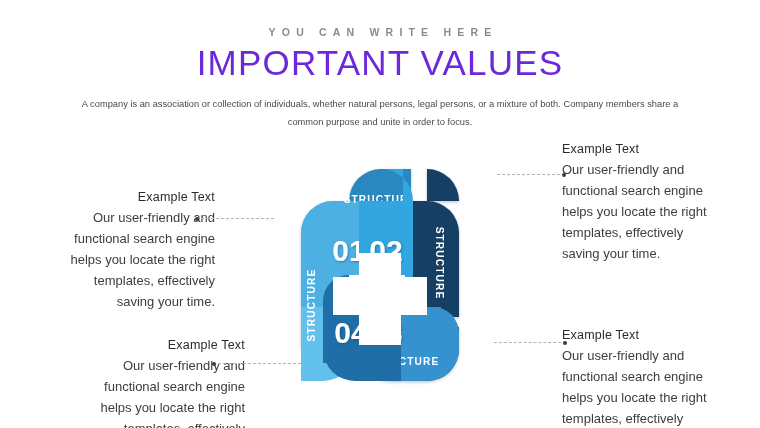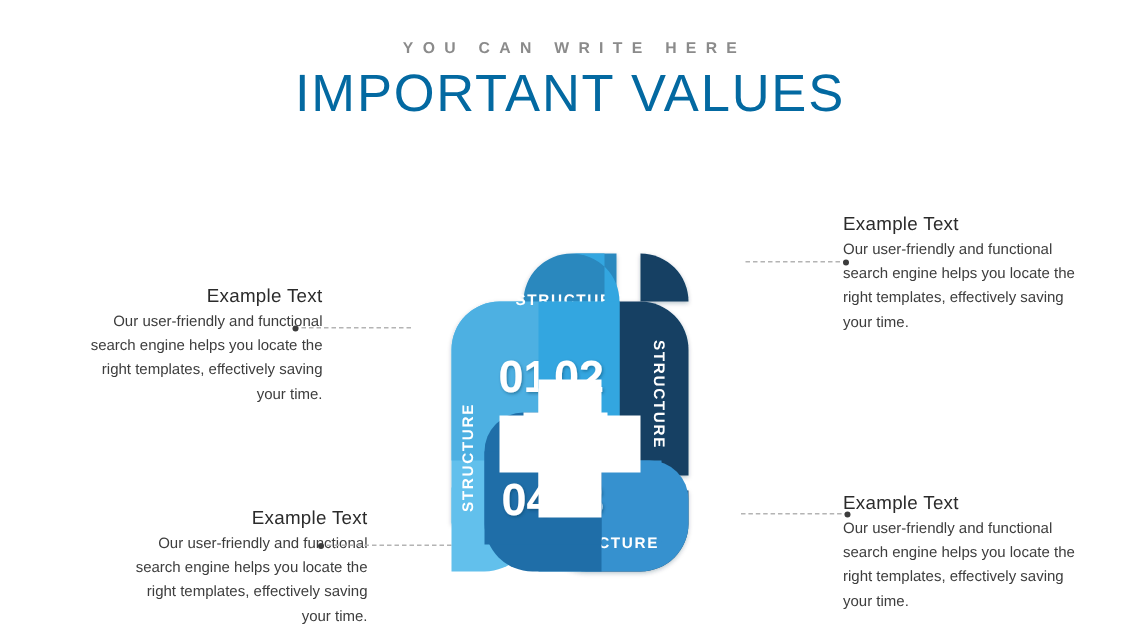--- a/index.html
+++ b/index.html
@@ -28,21 +28,21 @@
     font-size: 10.5px;
     letter-spacing: 6.2px;
     color: #8b8b8b;
     font-weight: 700;
     text-indent: 6px;
   }
   .title {
     margin-top: 7px;
     font-size: 35px;
     letter-spacing: 1.2px;
-    color: #0369a1;
+    color: #6d28d9;
     font-weight: 400;
     line-height: 1.05;
   }
   .intro {
     margin: 13px auto 0 auto;
     width: 605px;
     font-size: 9.3px;
     line-height: 1.95;
     color: #4a4a4a;
     text-align: center;
@@ -54,21 +54,21 @@
     width: 160px;
   }
   .callout .c-title {
     font-size: 12.5px;
     font-weight: normal;
     color: #2b2b2b;
     margin-bottom: 3px;
     letter-spacing: .2px;
   }
   .callout .c-body {
-    font-size: 10px;
+    font-size: 13px;
     line-height: 1.62;
     color: #3d3d3d;
   }
   .callout.right-align { text-align: right; }
   .callout.left-align  { text-align: left; }
 
   #callout-1 { left: 55px;  top: 190px; }
   #callout-2 { left: 562px; top: 142px; }
   #callout-3 { left: 562px; top: 328px; }
   #callout-4 { left: 85px;  top: 338px; }
@@ -118,20 +118,21 @@
     fill: #ffffff;
     letter-spacing: 1.1px;
   }
 </style>
 </head>
 <body style="background: rgb(255, 255, 255);">
 
 <div class="header">
   <div class="eyebrow">YOU CAN WRITE HERE</div>
   <div class="title">IMPORTANT VALUES</div>
+  <div class="intro">A company is an association or collection of individuals, whether natural persons, legal persons, or a mixture of both. Company members share a common purpose and unite in order to focus.</div>
 </div>
 
 <div class="callout right-align" id="callout-1">
   <div class="c-title">Example Text</div>
   <div class="c-body">Our user-friendly and functional search engine helps you locate the right templates, effectively saving your time.</div>
 </div>
 
 <div class="callout left-align" id="callout-2">
   <div class="c-title">Example Text</div>
   <div class="c-body">Our user-friendly and functional search engine helps you locate the right templates, effectively saving your time.</div>

